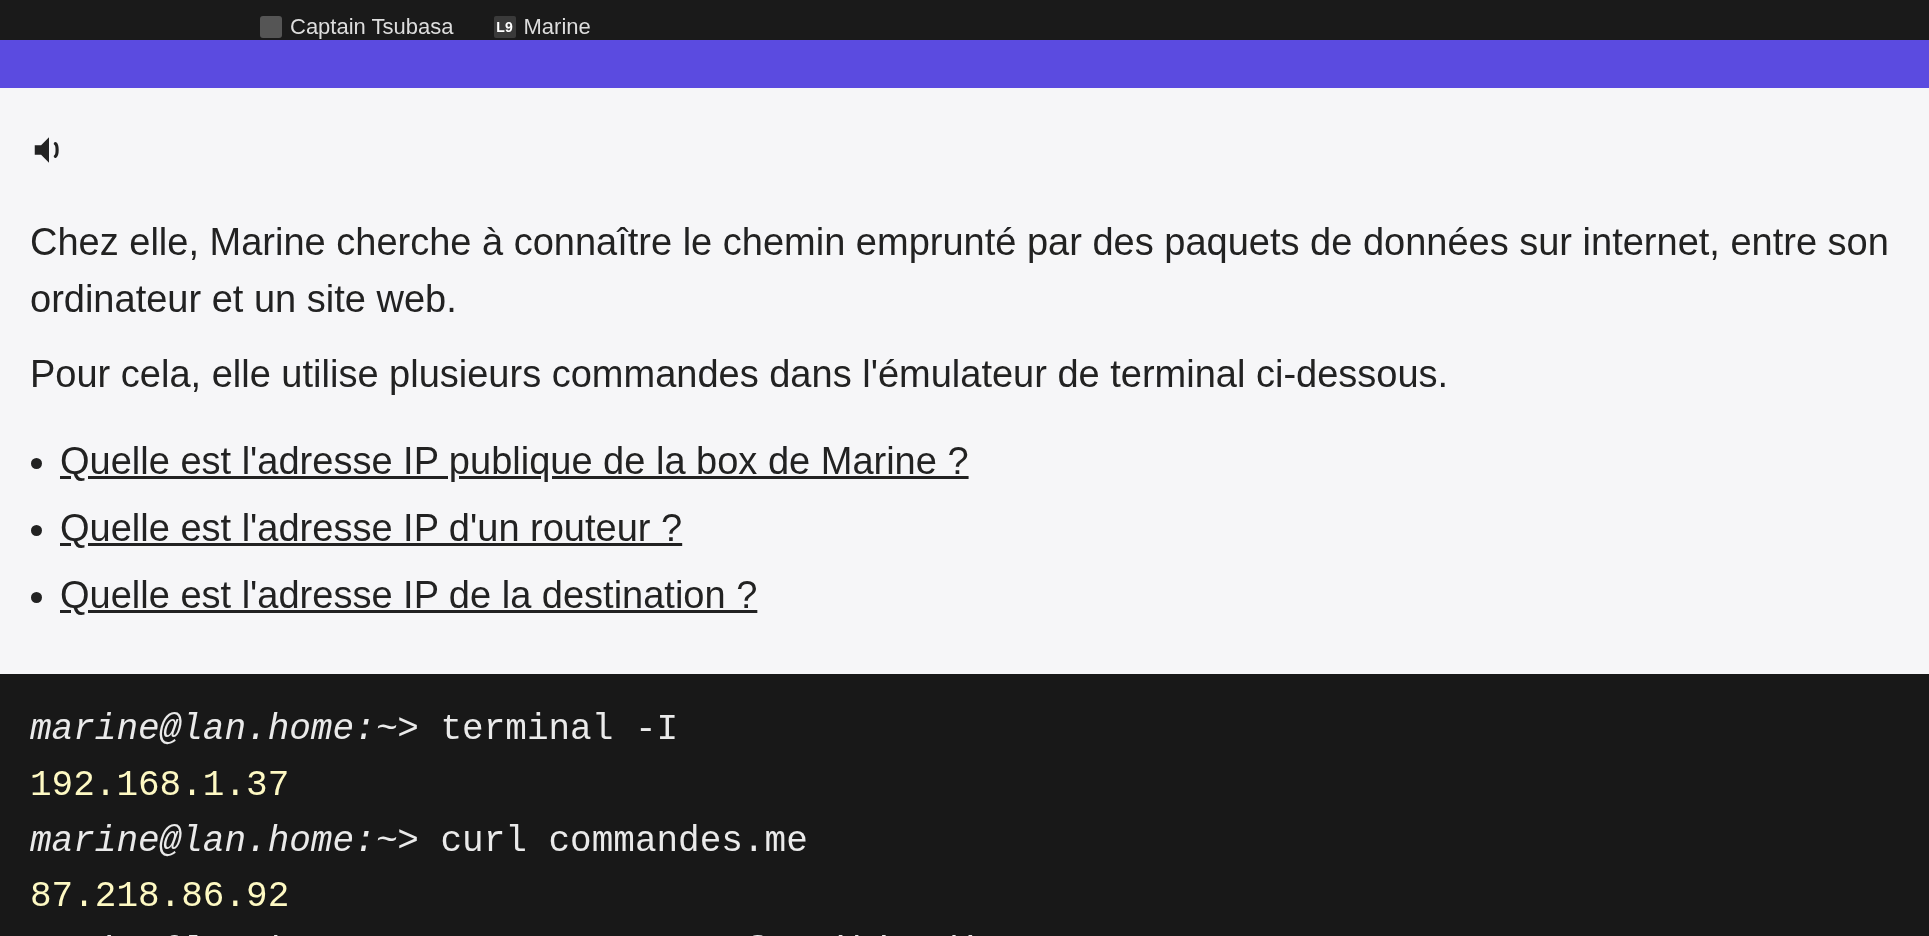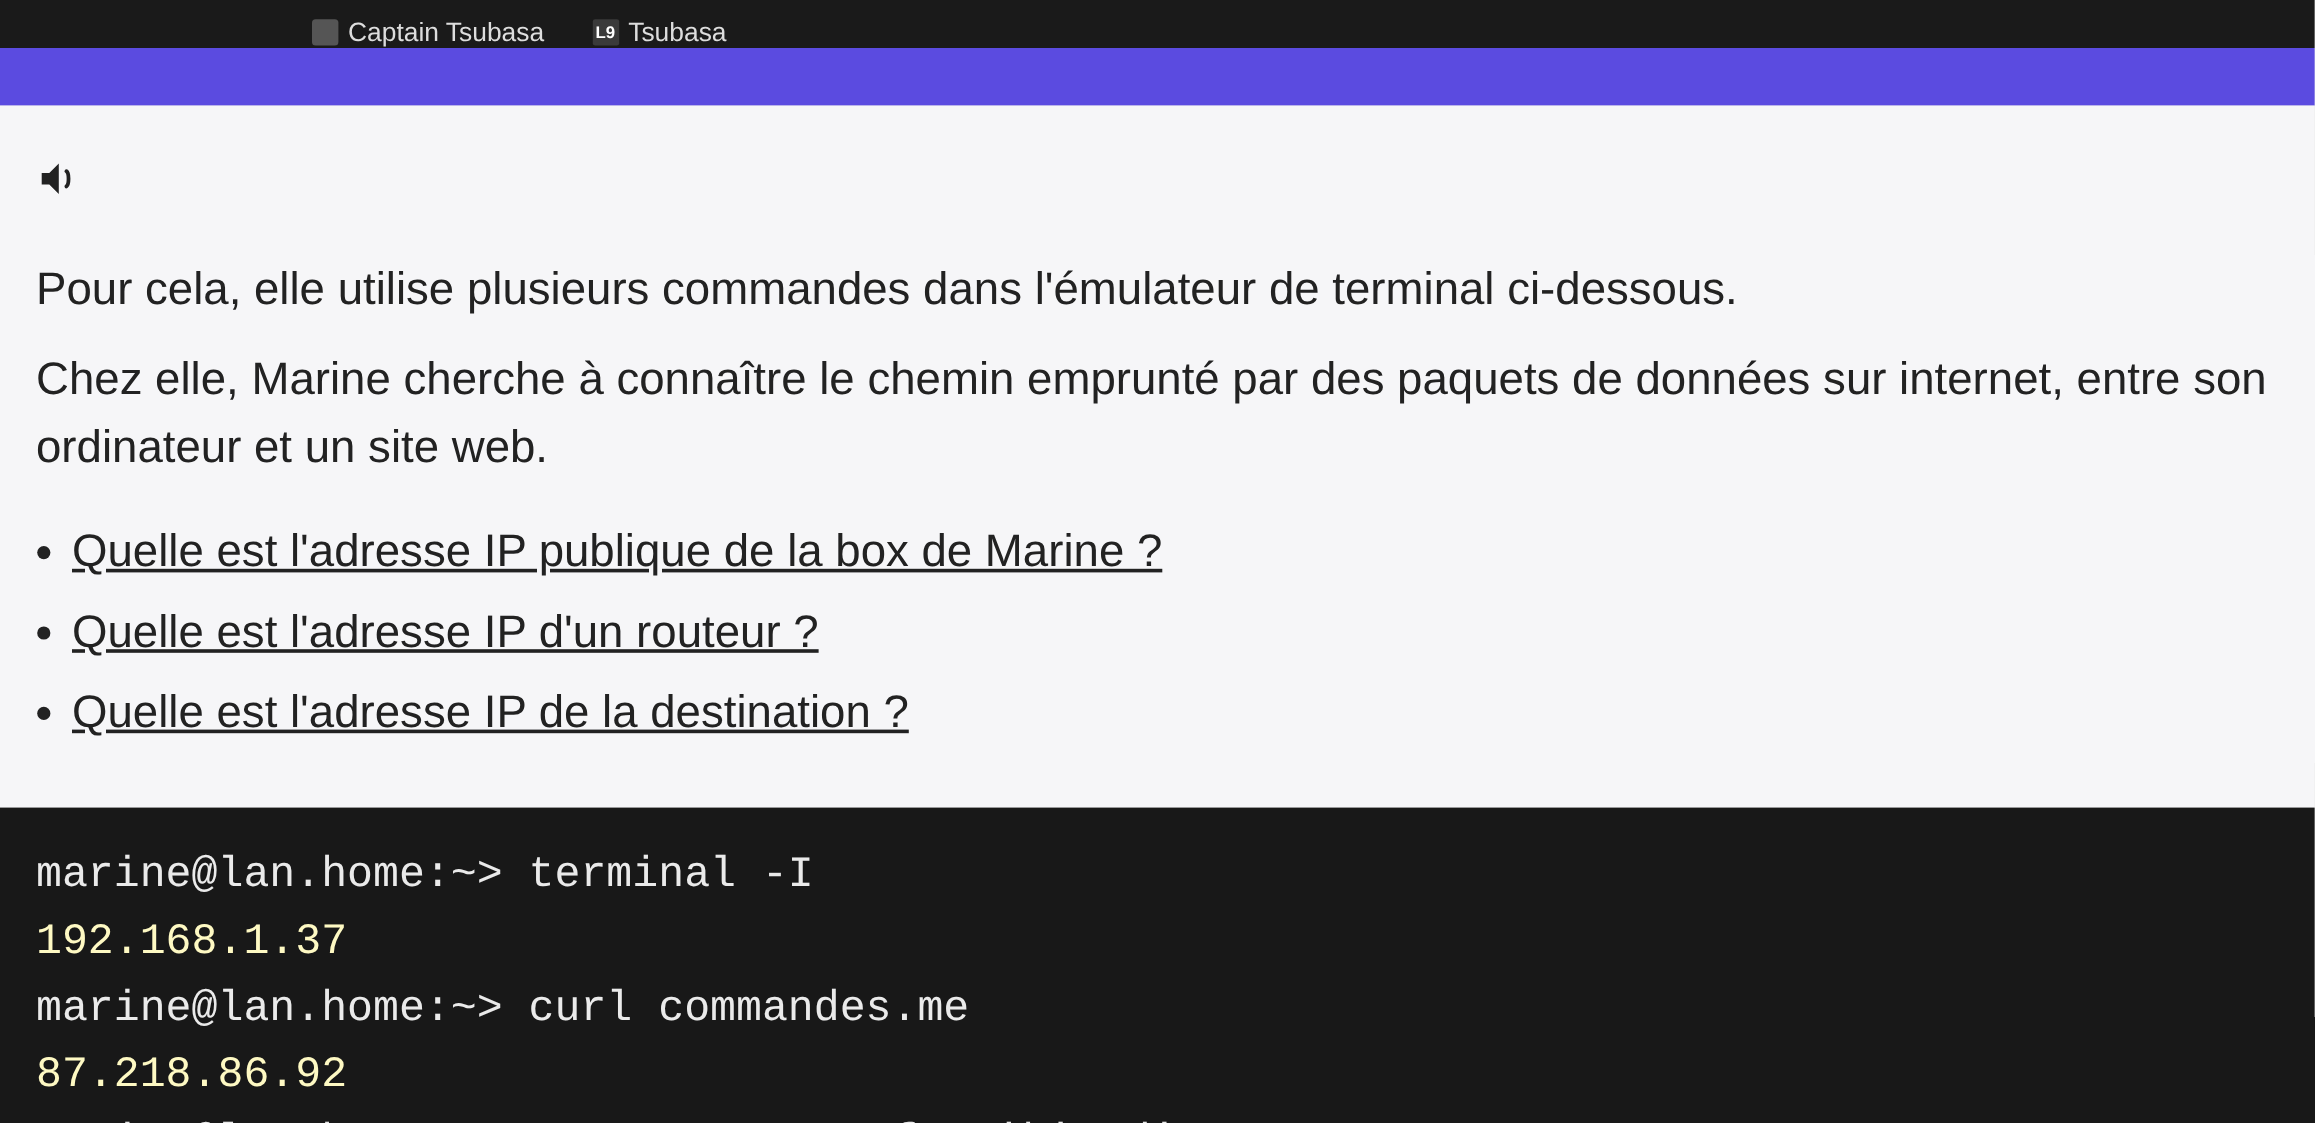--- a/index.html
+++ b/index.html
@@ -76,49 +76,49 @@
   .terminal {
     background: #181818;
     color: #f5f5f5;
     font-family: "Courier New", monospace;
     font-size: 36px;
     line-height: 1.55;
     padding: 28px 30px;
     white-space: pre;
     min-height: 250px;
   }
-  .terminal .prompt-user { color: #eaeaea; }
+  .terminal .prompt-user { color: #eaeaea; font-style: italic; }
   .terminal .cmd { color: #eaeaea; }
   .terminal .output { color: #fef9c3; }
 </style>
 </head>
 <body>
 
 <div class="topbar">
   <div class="tab">
     <span class="favicon"></span>
     <span>Captain Tsubasa</span>
   </div>
   <div class="tab">
     <span class="favicon l9">L9</span>
-    <span>Tsubasa</span>
+    <span>Marine</span>
   </div>
 </div>
 
 <div class="purplebar"></div>
 
 <div class="content">
   <span class="speaker-icon">
     <svg width="38" height="38" viewBox="0 0 24 24" fill="#222">
       <path d="M3 9v6h4l5 5V4L7 9H3z"></path>
       <path d="M16 8c1.5 1 1.5 7 0 8" stroke="#222" stroke-width="2" fill="none" stroke-linecap="round"></path>
     </svg>
   </span>
+  <p>Chez elle, Marine cherche à connaître le chemin emprunté par des paquets de données sur internet, entre son ordinateur et un site web.</p>
   <p>Pour cela, elle utilise plusieurs commandes dans l'émulateur de terminal ci-dessous.</p>
-  <p>Chez elle, Marine cherche à connaître le chemin emprunté par des paquets de données sur internet, entre son ordinateur et un site web.</p>
   <ul>
     <li>Quelle est l'adresse IP publique de la box de Marine ?</li>
     <li>Quelle est l'adresse IP d'un routeur ?</li>
     <li>Quelle est l'adresse IP de la destination ?</li>
   </ul>
 </div>
 
 <div class="terminal"><span class="prompt-user">marine@lan.home:~&gt;</span> <span class="cmd">terminal -I</span>
 <span class="output">192.168.1.37</span>
 <span class="prompt-user">marine@lan.home:~&gt;</span> <span class="cmd">curl commandes.me</span>

